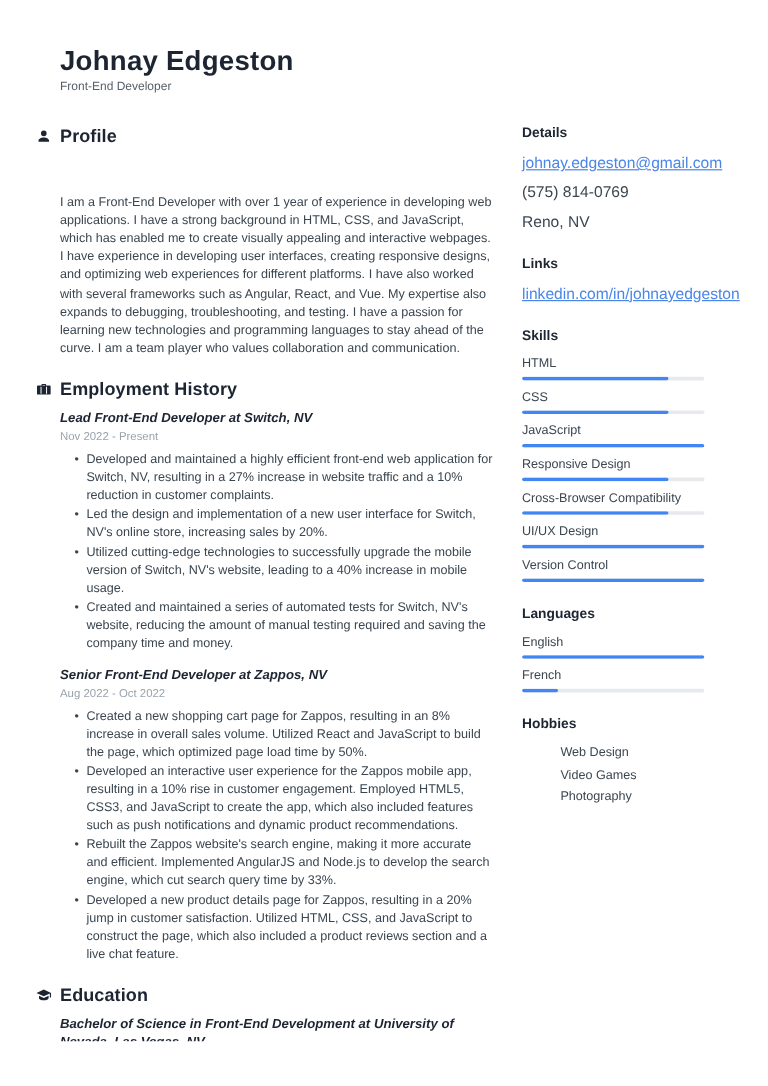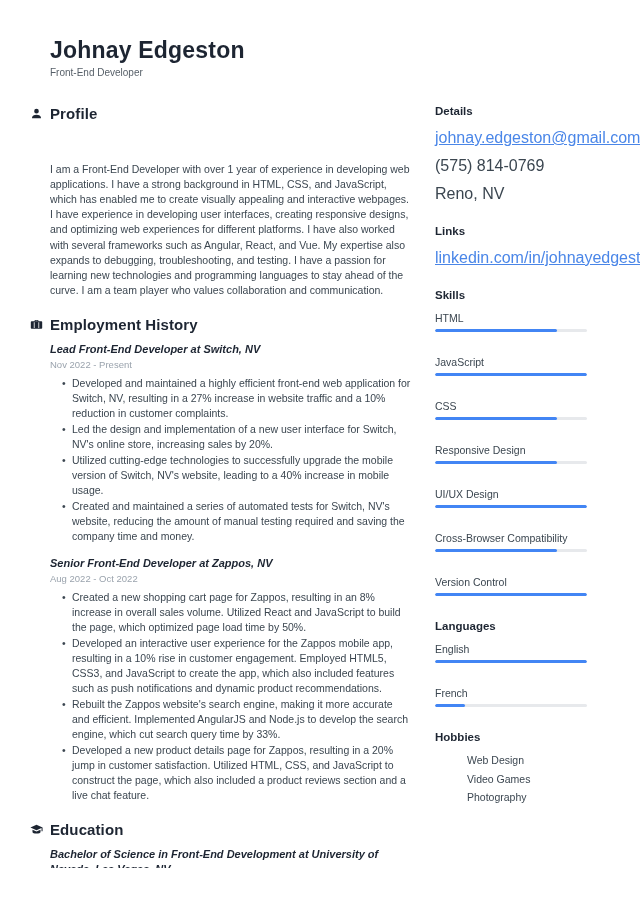--- a/index.html
+++ b/index.html
@@ -90,31 +90,31 @@
   
   .sidebar { position: absolute; left: 435px; top: 105px; width: 152px; }
   .sb-section { margin-bottom: 21px; }
   .sb-section h3 {
     font-size: 11.5px;
     font-weight: bold;
     color: #1d2532;
     margin-bottom: 11px;
   }
   .detail-item {
-    font-size: 16px;
+    font-size: 13px;
     line-height: 1.25;
     margin-bottom: 8px;
     color: #3b4650;
   }
   a.link {
     color: #4a86e8;
     text-decoration: underline;
     cursor: pointer;
   }
-  .meter-item { margin-bottom: 24px; }
+  .meter-item { margin-bottom: 8px; }
   .meter-label {
     font-size: 10.5px;
     color: #3b4650;
     margin-bottom: 5px;
     white-space: nowrap;
   }
   .bar-track {
     width: 100%;
     height: 3px;
     background: #e7e9ec;
@@ -225,47 +225,47 @@
     <div class="sb-section">
       <h3>Skills</h3>
 
       <div class="meter-item">
         <div class="meter-label">HTML</div>
         <div class="bar-track">
             <div class="bar-fill" style="width: 80%;"></div>
           </div>
       </div>
       <div class="meter-item">
+        <div class="meter-label">CSS</div>
+        <div class="bar-track">
+            <div class="bar-fill" style="width: 80%;"></div>
+          </div>
+      </div>
+      <div class="meter-item">
         <div class="meter-label">JavaScript</div>
         <div class="bar-track">
             <div class="bar-fill" style="width: 100%;"></div>
           </div>
       </div>
       <div class="meter-item">
-        <div class="meter-label">CSS</div>
-        <div class="bar-track">
-            <div class="bar-fill" style="width: 80%;"></div>
-          </div>
-      </div>
-      <div class="meter-item">
         <div class="meter-label">Responsive Design</div>
         <div class="bar-track">
             <div class="bar-fill" style="width: 80%;"></div>
           </div>
       </div>
       <div class="meter-item">
+        <div class="meter-label">Cross-Browser Compatibility</div>
+        <div class="bar-track">
+            <div class="bar-fill" style="width: 80%;"></div>
+          </div>
+      </div>
+      <div class="meter-item">
         <div class="meter-label">UI/UX Design</div>
         <div class="bar-track">
             <div class="bar-fill" style="width: 100%;"></div>
-          </div>
-      </div>
-      <div class="meter-item">
-        <div class="meter-label">Cross-Browser Compatibility</div>
-        <div class="bar-track">
-            <div class="bar-fill" style="width: 80%;"></div>
           </div>
       </div>
       <div class="meter-item">
         <div class="meter-label">Version Control</div>
         <div class="bar-track">
             <div class="bar-fill" style="width: 100%;"></div>
           </div>
       </div>
     </div>
 

